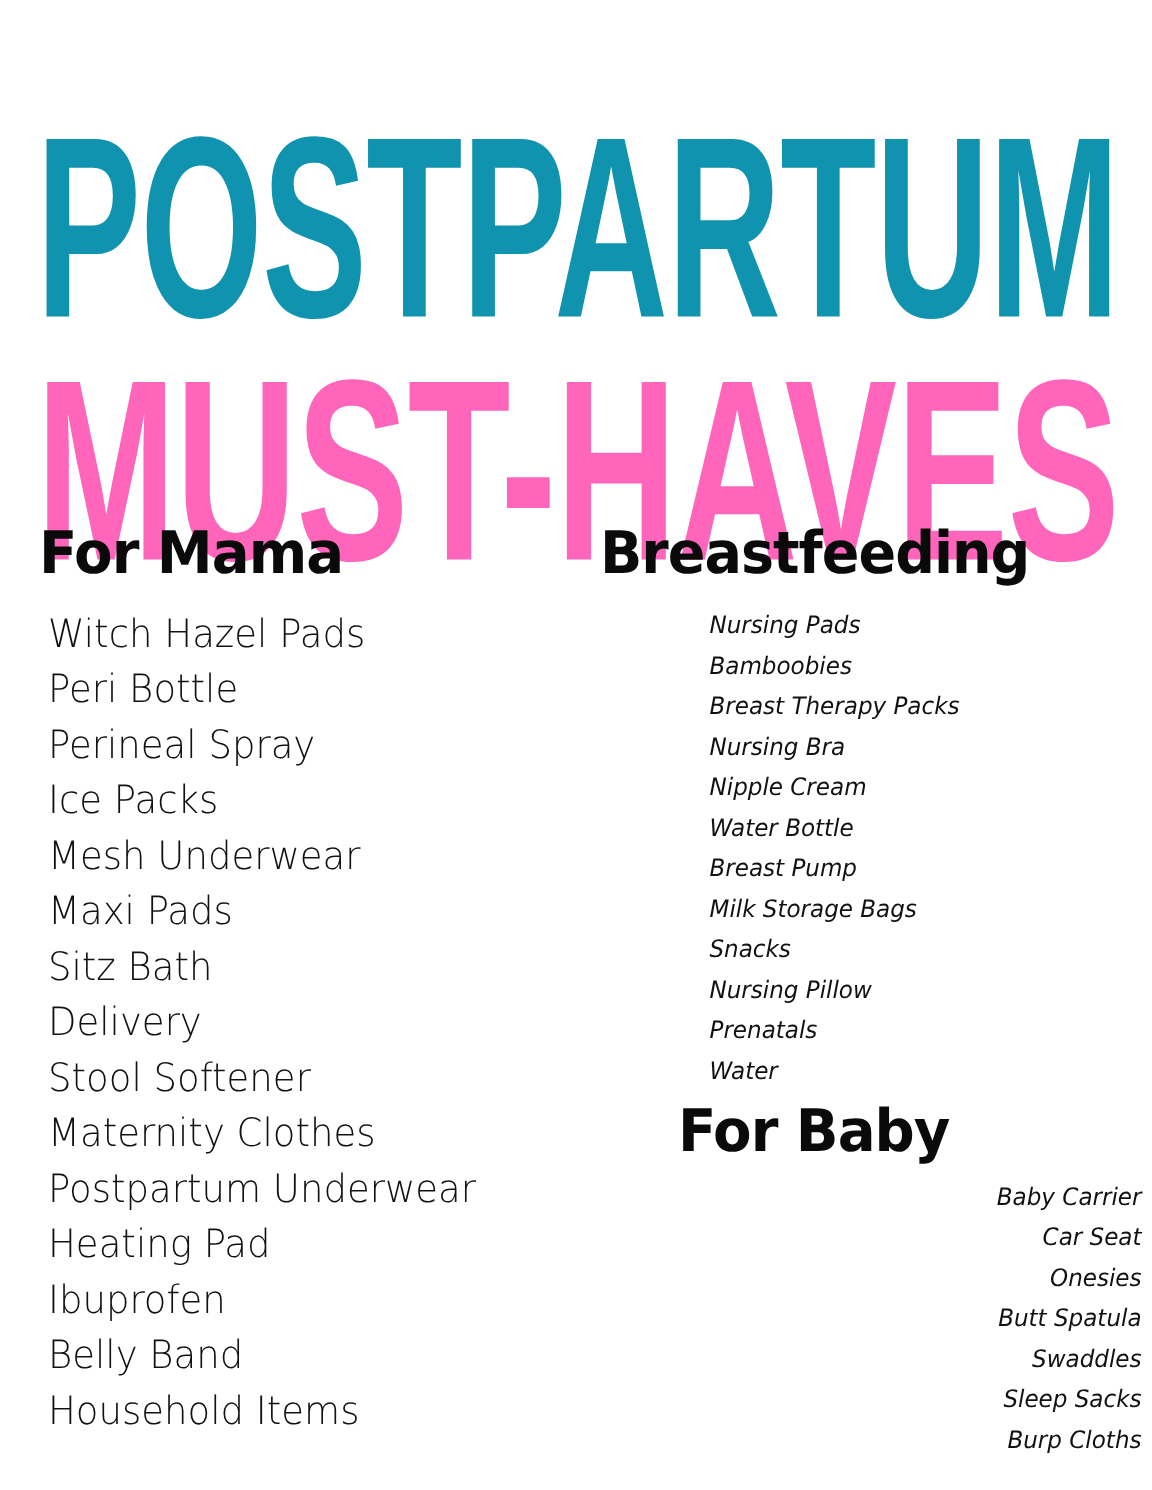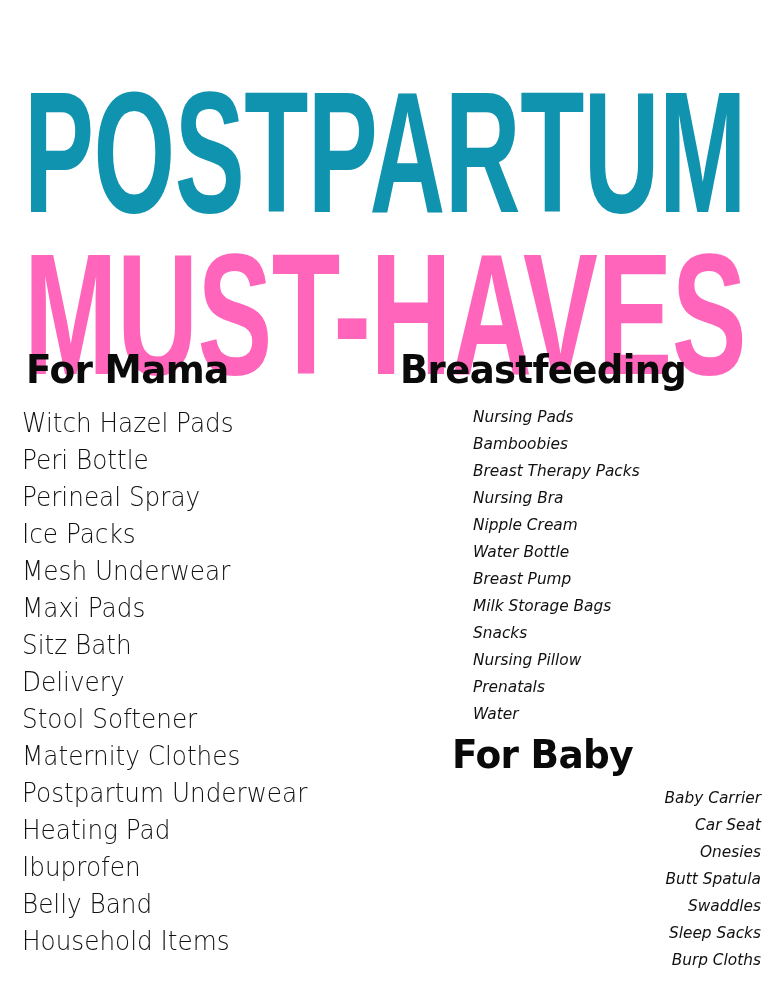--- a/index.html
+++ b/index.html
@@ -104,21 +104,21 @@
     font-family: "DejaVu Sans", sans-serif;
     font-weight: 300;
     color: #111111;
   }
   .item-list li {
     white-space: nowrap;
   }
 
   #list-mama {
     margin-top: 16px;
-    margin-left: 22px;
+    margin-left: 32px;
     font-size: 26px;
   }
   #list-mama li {
     line-height: 37px;
     height: 37px;
     transform: scaleX(0.95);
     transform-origin: left center;
   }
 
   #list-breastfeeding, #list-baby {

